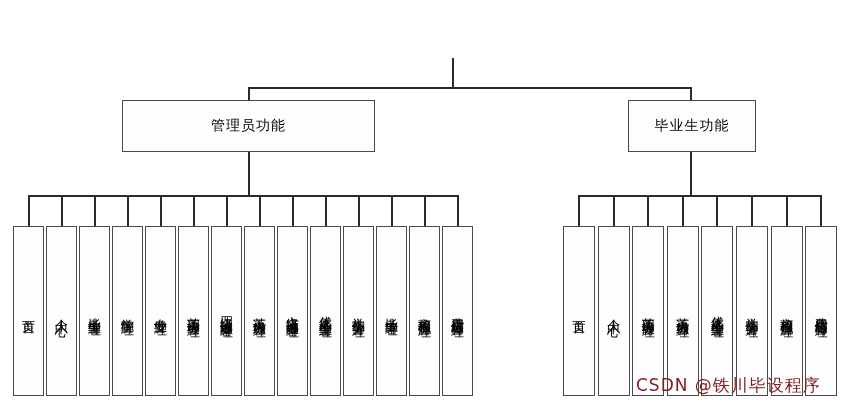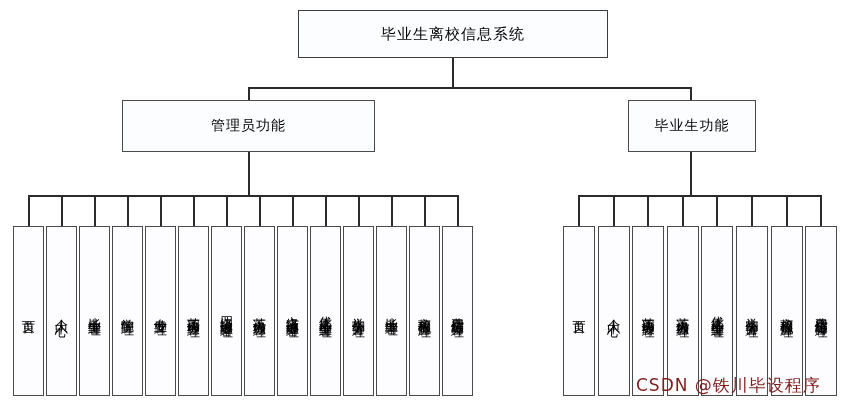--- a/index.html
+++ b/index.html
@@ -109,23 +109,20 @@
     white-space: nowrap;
     pointer-events: none;
     font-family: "DejaVu Sans", "Liberation Sans", sans-serif;
   }
 </style>
 </head>
 <body>
 
 <div id="diagram">
 
-  <div class="node" id="root-node">
-    <span class="node-label">毕业生离校信息系统</span>
-  </div>
 
   <div class="conn conn-v" style="left:452px; top:58px; height:30px;"></div>
   <div class="conn conn-h" style="left:248px; top:87px; width:444px;"></div>
   <div class="conn conn-v" style="left:248px; top:87px; height:14px;"></div>
   <div class="conn conn-v" style="left:690px; top:87px; height:14px;"></div>
 
   <div class="node branch-node" id="branch-grad">
     <span class="node-label">毕业生功能</span>
   </div>
   <div class="node branch-node" id="branch-admin">

